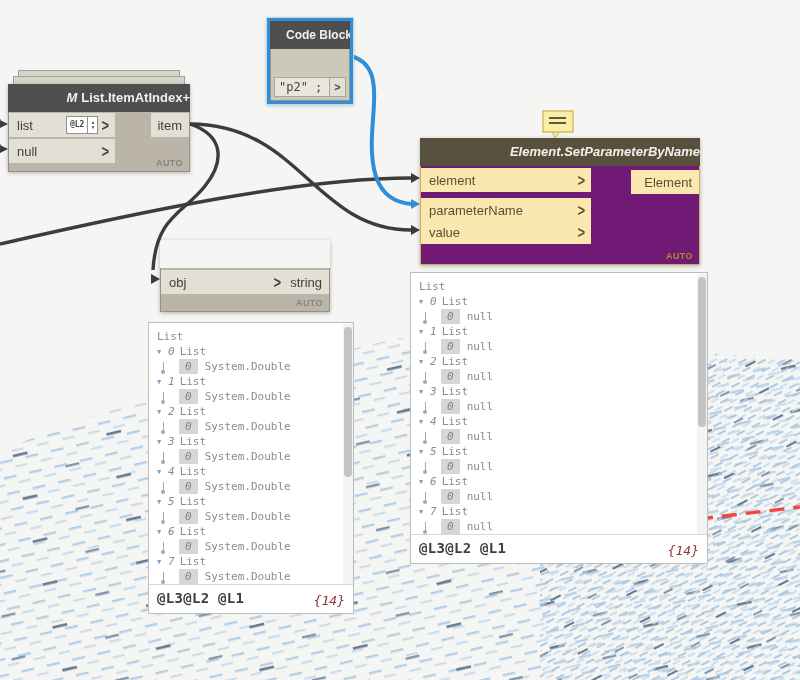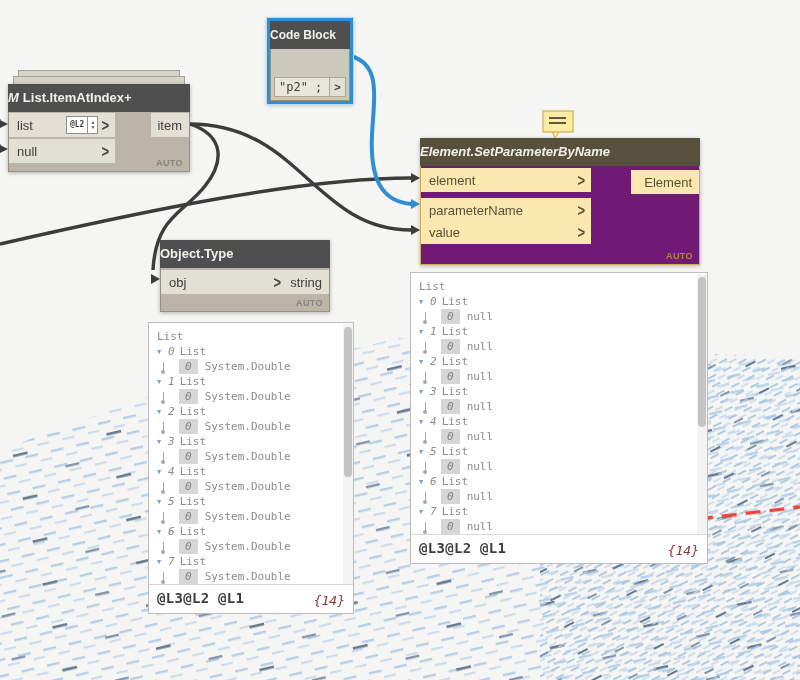--- a/index.html
+++ b/index.html
@@ -3,22 +3,22 @@
 <meta charset="utf-8">
 <style>
   html,body{margin:0;padding:0;}
   #canvas{position:relative;width:800px;height:680px;background:#f5f5f4;overflow:hidden;
           font-family:"Liberation Sans",sans-serif;}
   svg{display:block}
   .abs{position:absolute;}
 
   
   .node{position:absolute;box-shadow:0 1px 4px rgba(0,0,0,.28);z-index:5;}
-  .nhead{height:42px;line-height:28px;text-align:left;font-size:13px;font-weight:bold;
-         color:#f2f0ea;background:#4f4f4f;white-space:nowrap;overflow:hidden;}
+  .nhead{height:42px;line-height:28px;text-align:right;font-size:13px;font-weight:bold;
+         color:#f2f0ea;background:#4f4f4f;white-space:nowrap;overflow:hidden;padding-left:16px;}
   .nbody{position:absolute;left:0;right:0;top:28px;bottom:0;background:#bab5a8;border:1px solid #96917f;border-top:none;}
   .node.warn .nhead{background:#57503c;font-style:italic;}
   .node.warn .nbody{background:#701a75;border-color:#cfae57;}
   .inrow{position:absolute;left:0;height:24px;background:#e2dfd5;color:#3f3e39;font-size:13px;
          display:flex;align-items:center;padding:0 6px 0 8px;box-sizing:border-box;}
   .node.warn .inrow{background:#fbe8b0;color:#594f33;}
   .plabel{flex:1;text-align:left;}
   .chev{font-weight:bold;font-size:13px;transform:scaleY(1.25);}
   .outtab{position:absolute;right:0;height:24px;background:#e2dfd5;color:#3f3e39;font-size:13px;
           display:flex;align-items:center;justify-content:flex-end;padding:0 7px;box-sizing:border-box;}
@@ -167,21 +167,20 @@
       <div class="inrow" style="top:54px;width:170px">
         <span class="plabel">value</span>
         <span class="chev">&gt;</span>
       </div>
       <div class="outtab" style="top:4px;width:68px">Element</div>
       <div class="lacing">AUTO</div>
     </div>
   </div>
 
   <div class="node" style="left:160px;top:240px;width:170px;height:72px">
-    <div class="nhead">Object.Type</div>
     <div class="nbody">
       <div class="inrow" style="top:2px;width:126px">
         <span class="plabel">obj</span>
         <span class="chev">&gt;</span>
       </div>
       <div class="outtab" style="top:2px;width:42px">string</div>
       <div class="lacing">AUTO</div>
     </div>
   </div>
 

